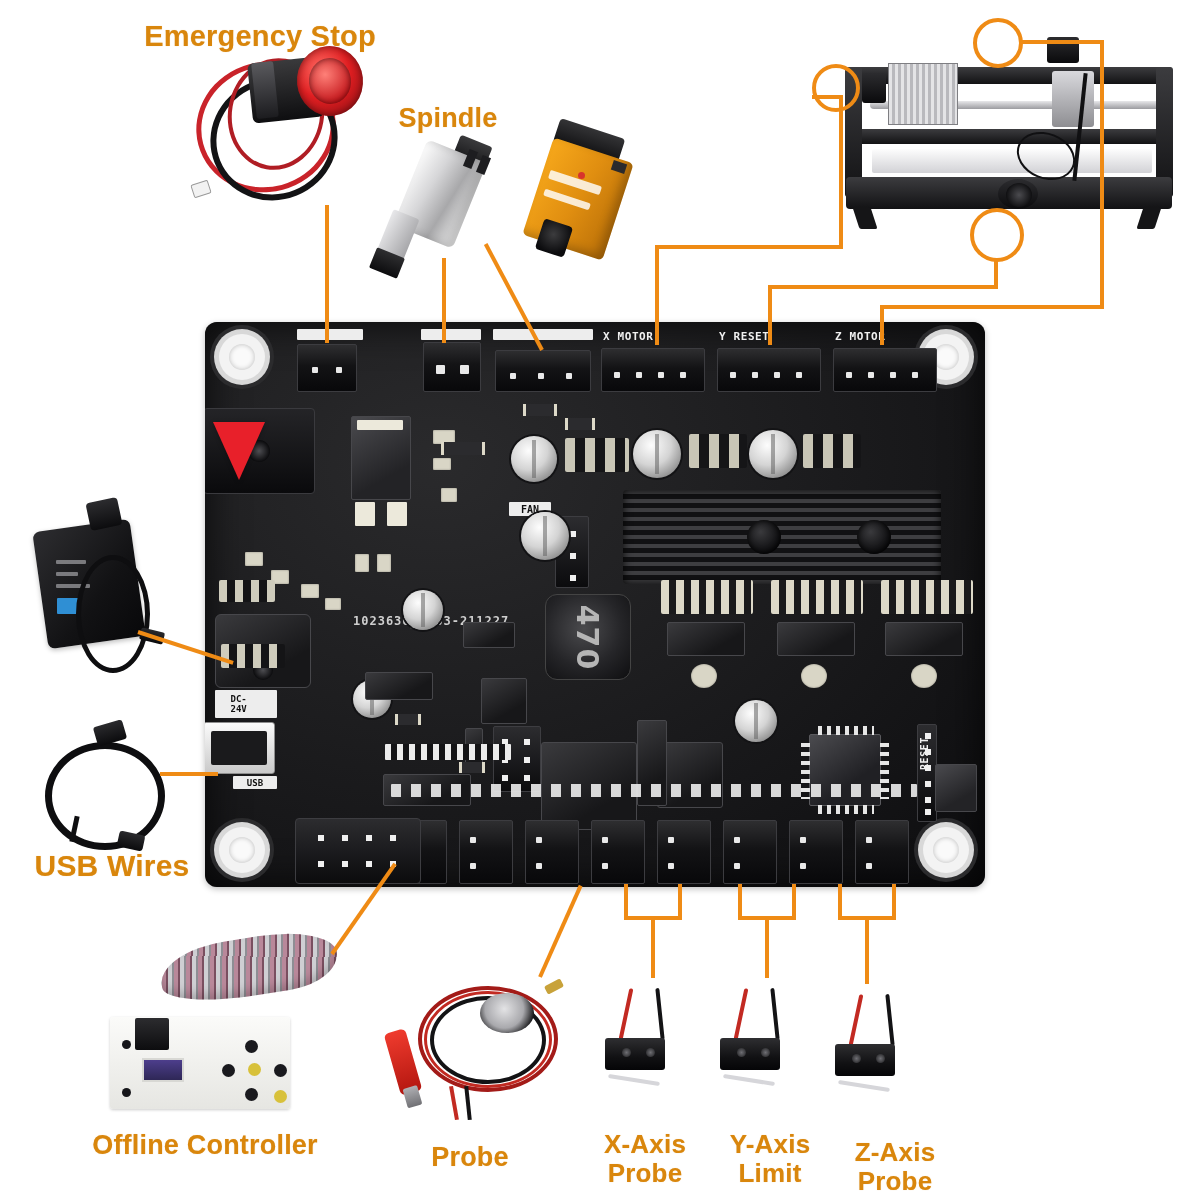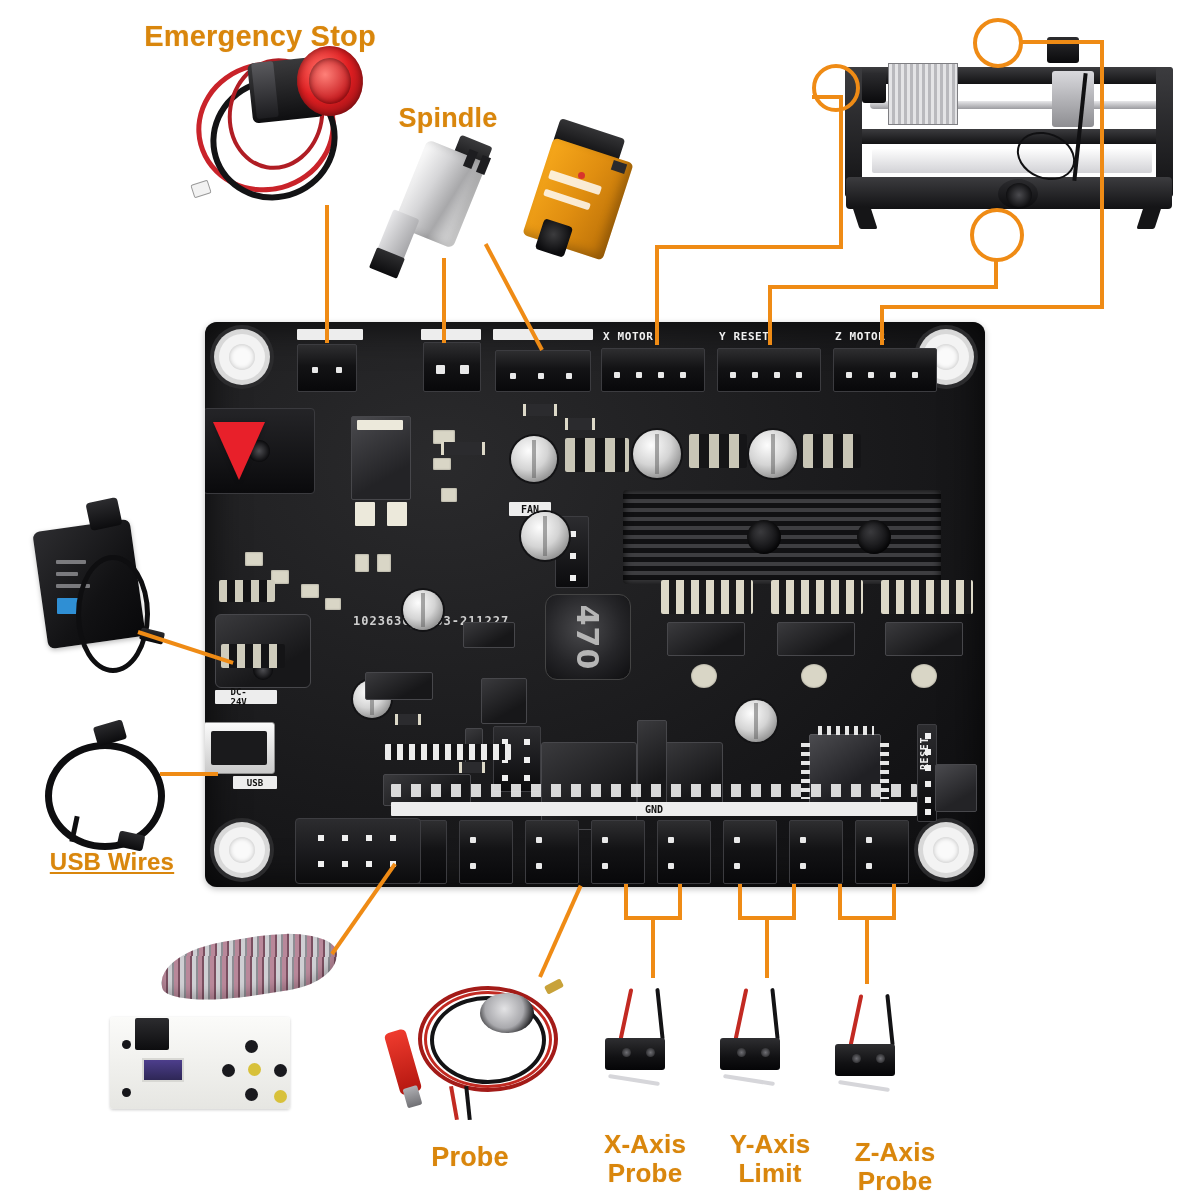--- a/index.html
+++ b/index.html
@@ -340,22 +340,23 @@
 <body>
 
 <div id="stage">
 
   <div class="label" style="left:100px; top:20px; width:320px; font-size:29px;">Emergency Stop</div>
 
   <div class="label" style="left:368px; top:103px; width:160px; font-size:27px;">Spindle</div>
 
 
 
-  <div class="label" style="left:12px; top:849px; width:200px; font-size:24px;text-decoration:underline;">USB Wires</div>
-
+  <div class="label" style="left:12px; top:849px; width:200px; font-size:30px;">USB Wires</div>
+
+  <div class="label" style="left:60px; top:1130px; width:290px; font-size:27px;">Offline Controller</div>
 
   <div class="label" style="left:390px; top:1142px; width:160px; font-size:27px;">Probe</div>
 
   <div class="label" style="left:570px; top:1130px; width:150px; font-size:26px;">X-Axis
 Probe</div>
 
   <div class="label" style="left:695px; top:1130px; width:150px; font-size:26px;">Y-Axis
 Limit</div>
 
   <div class="label" style="left:820px; top:1138px; width:150px; font-size:26px;">Z-Axis
@@ -535,21 +536,21 @@
 
     <div class="silkbar" style="left:92px; top:7px; width:66px; height:11px;"></div>
     <div class="silkbar" style="left:216px; top:7px; width:60px; height:11px;"></div>
     <div class="silkbar" style="left:288px; top:7px; width:100px; height:11px;"></div>
 
     <div id="dcjack" style="left:-2px; top:86px; width:112px; height:86px;"></div>
     <div id="redcap" style="left:8px; top:100px;"></div>
 
     <div class="chip" style="left:10px; top:292px; width:96px; height:74px; border-radius:6px;"></div>
     <div style="position:absolute; left:48px; top:338px; width:20px; height:20px; border-radius:50%; background:radial-gradient(circle,#4e4e52,#0b0b0d 70%);"></div>
-    <div class="silkbar" style="left:10px; top:368px; width:62px; height:14px;padding-left:16px;">
+    <div class="silkbar" style="left:10px; top:368px; width:62px; height:28px;padding-left:16px;">
       <span style="font-size:9px;">DC-24V</span>
     </div>
 
     <div id="usbport" style="left:-2px; top:400px; width:72px; height:52px;"></div>
     <div class="silkbar" style="left:28px; top:454px; width:44px; height:13px;">
       <span style="font-size:9px;">USB</span>
     </div>
 
     <div class="chip lite" style="left:146px; top:94px; width:60px; height:84px;"></div>
     <div class="pad" style="left:152px; top:98px; width:46px; height:10px;"></div>
@@ -621,23 +622,20 @@
       <div class="hp" style="left:30px; top:12px;"></div>
       <div class="hp" style="left:30px; top:30px;"></div>
       <div class="hp" style="left:30px; top:48px;"></div>
     </div>
 
     <div class="chip" style="left:178px; top:452px; width:88px; height:32px;"></div>
 
     <div class="chip lite" style="left:730px; top:442px; width:42px; height:48px;"></div>
     <div class="silk" style="left:714px; top:448px; font-size:10px; transform:rotate(-90deg); transform-origin:left top;">RESET</div>
 
-    <div class="silkbar" style="left:186px; top:480px; width:526px; height:14px;">
-      <span style="font-size:10px;">GND</span>
-    </div>
 
     <div style="position:absolute; left:186px; top:462px; width:526px; height:13px;
                 background: repeating-linear-gradient(90deg,#e9e9e9 0 10px, transparent 10px 20px);
                 opacity:.92; border-radius:1px;"></div>
 
     <div class="conn" style="left:188px; top:498px; width:54px; height:64px;">
       <div class="pin" style="left:10px; top:16px;"></div>
       <div class="pin" style="left:10px; top:42px;"></div>
     </div>
     <div class="conn" style="left:254px; top:498px; width:54px; height:64px;">

